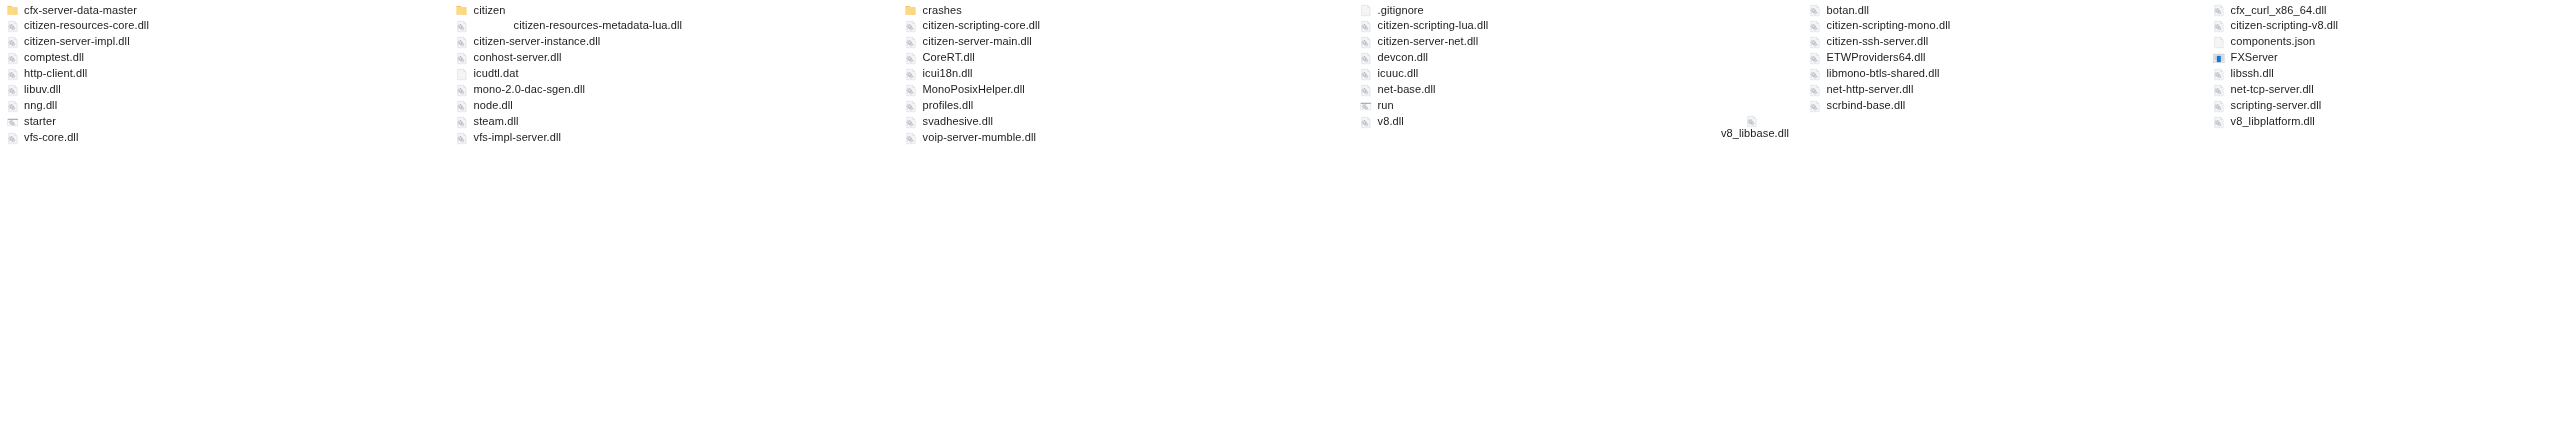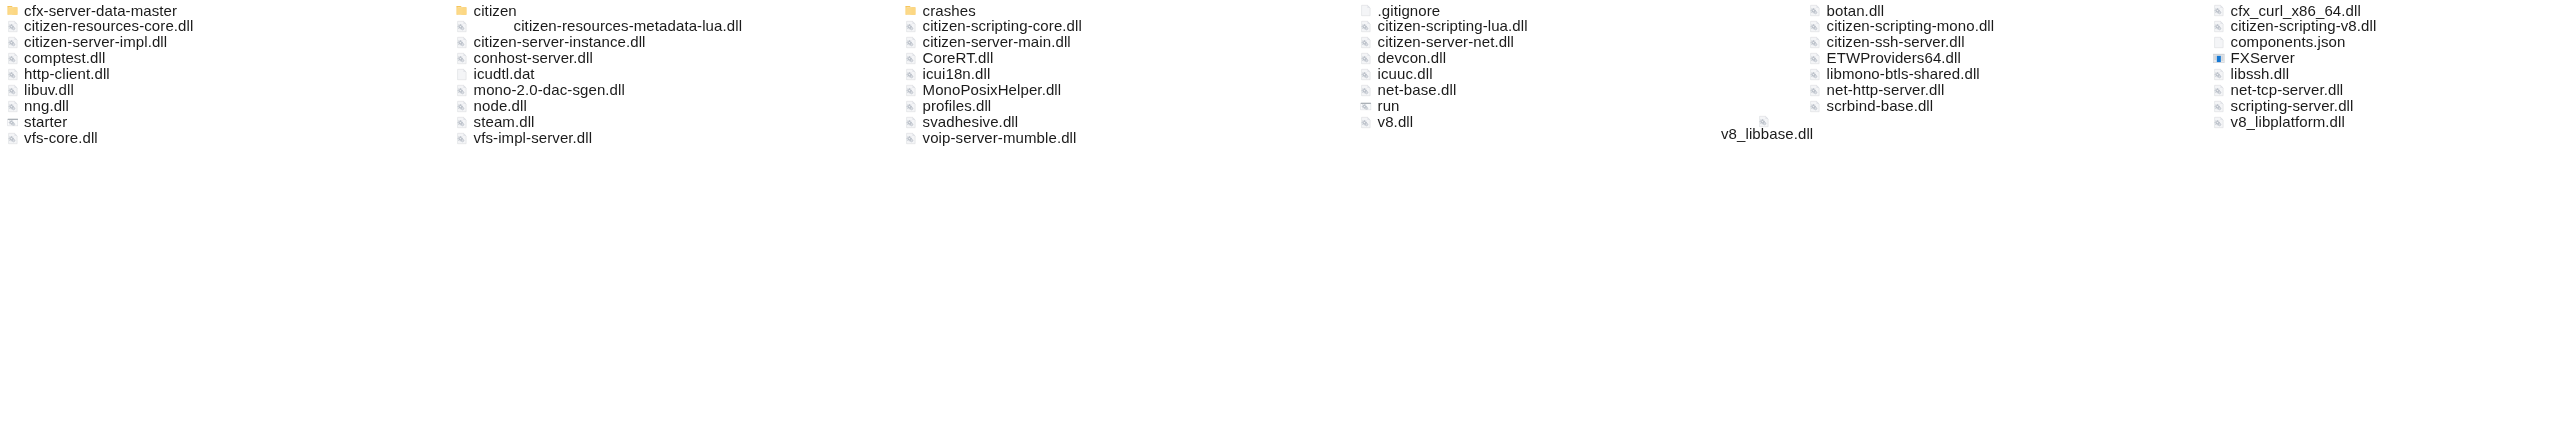--- a/index.html
+++ b/index.html
@@ -36,21 +36,21 @@
     width: 11.7px;
     height: 13px;
     flex: 0 0 11.7px;
     position: relative;
     margin-right: 5.9px;
     display: block;
   }
   .icon-wrap svg { display: block; }
 
   .file-label {
-    font-size: 15px;
+    font-size: 11px;
     line-height: 11.7px;
     color: #1b1b1b;
     letter-spacing: 0.1px;
     font-family: "Liberation Sans", sans-serif;
   }
 </style>
 </head>
 <body>
 
 <div id="file-grid">

